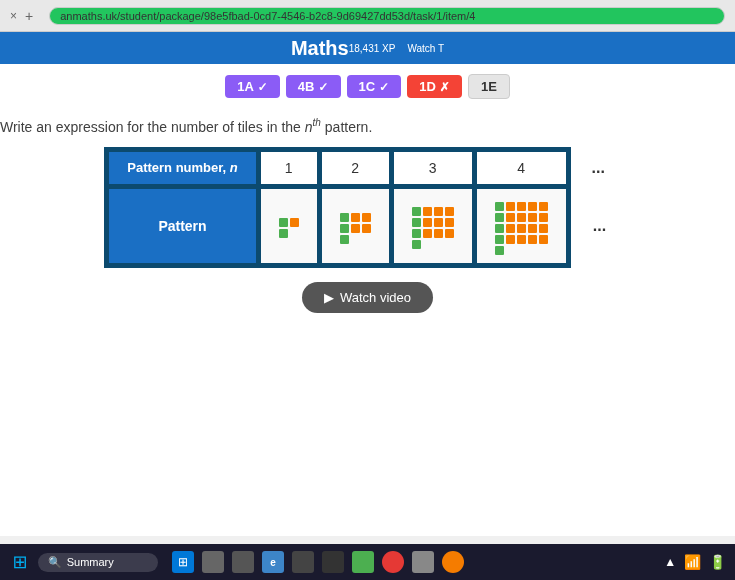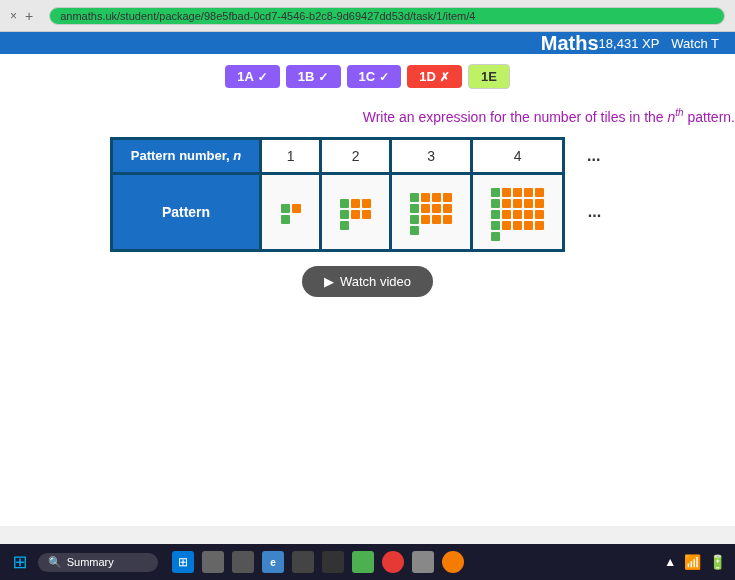--- a/index.html
+++ b/index.html
@@ -36,34 +36,34 @@
       padding: 2px 10px;
       font-size: 11px;
       color: #333;
       flex: 1;
       margin-left: 8px;
     }
 
     
     .maths-header {
       background: #1a6fc4;
-      height: 22px;
-      display: flex;
-      align-items: center;
-      justify-content: flex-end;
+      height: 32px;
+      display: flex;
+      align-items: center;
+      justify-content: center;
       padding: 0 16px;
     }
     .maths-logo {
       color: white;
       font-size: 20px;
       font-weight: bold;
     }
     .maths-xp {
       color: white;
-      font-size: 13px;
+      font-size: 10px;
     }
 
     
     .main-content {
       background: white;
       height: calc(580px - 32px - 40px - 36px);
       padding: 0;
       overflow: hidden;
     }
 
@@ -88,52 +88,51 @@
     }
     .tab-item.correct {
       background: #8b5cf6;
       color: white;
     }
     .tab-item.incorrect {
       background: #f44336;
       color: white;
     }
     .tab-item.neutral {
-      background: #bef264;
+      background: #e5e5e5;
       color: #333;
       border: 1px solid #ccc;
     }
     .tab-item.summary {
       background: white;
       color: #333;
       border: 1px solid #ccc;
     }
     .check-icon { font-size: 12px; }
     .x-icon { font-size: 12px; }
     .question-text {
       font-size: 14px;
-      color: #a21caf;
+      color: #404040;
       margin-bottom: 12px;
-      text-align: right;
-      margin-left: 28px;
+      text-align: left;
     }
     sup { font-size: 10px; }
 
     
     .pattern-table-wrapper {
       display: flex;
       justify-content: center;
       margin: 8px 0;
     }
     .pattern-table {
       border-collapse: collapse;
       background: white;
     }
     .pattern-table td {
-      border: 3px solid #0c4a6e;
+      border: 5px solid #0c4a6e;
       padding: 8px 18px;
       text-align: center;
       vertical-align: middle;
       min-width: 60px;
     }
     .pattern-header {
       background: #1a6fc4;
       color: white;
       font-size: 13px;
       font-weight: bold;
@@ -277,21 +276,21 @@
 </div>
 
 <div class="main-content">
 
   <div class="tab-nav">
     <div class="tab-item correct">
       <span>1A</span>
       <span class="check-icon">✓</span>
     </div>
     <div class="tab-item correct">
-      <span>1B</span>
+      <span>4B</span>
       <span class="check-icon">✓</span>
     </div>
     <div class="tab-item correct">
       <span>1C</span>
       <span class="check-icon">✓</span>
     </div>
     <div class="tab-item incorrect">
       <span>1D</span>
       <span class="x-icon">✗</span>
     </div>

